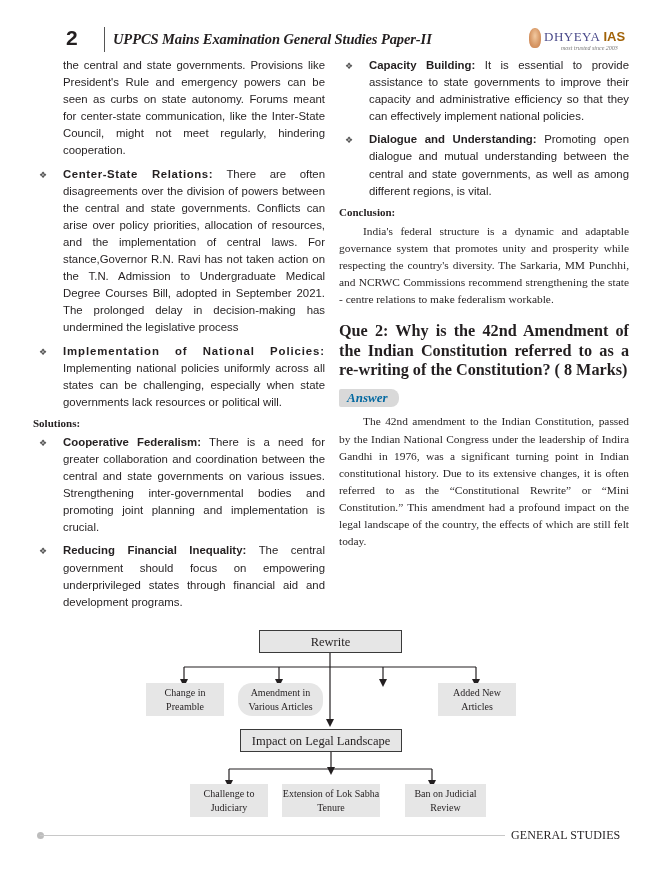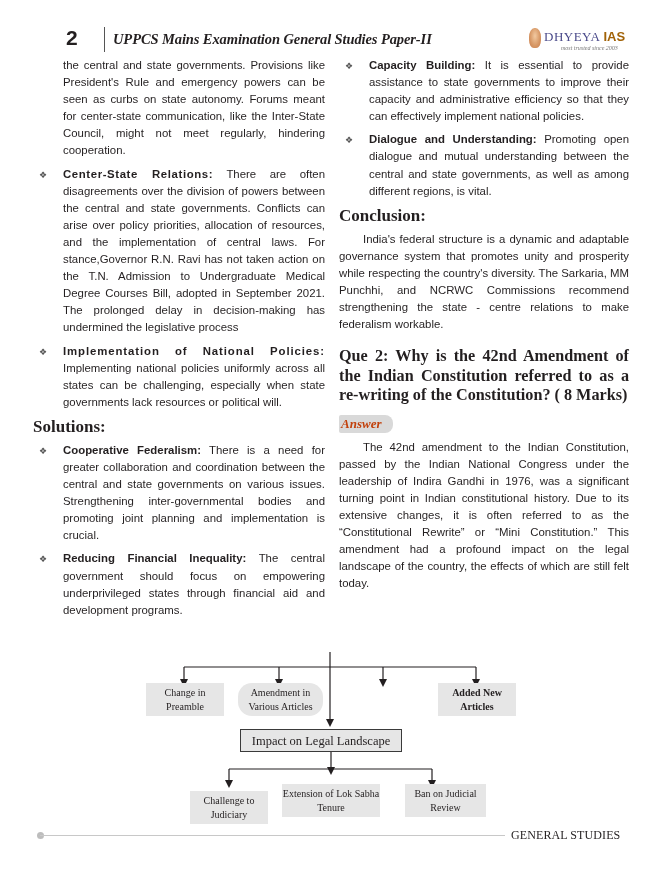--- a/index.html
+++ b/index.html
@@ -16,24 +16,24 @@
   .logo-name b { font-family: "Liberation Sans", sans-serif; font-weight: bold; color: #a16207; font-size: 13px; letter-spacing: 0; }
   .logo-tag { position: absolute; left: 34px; top: 18px; font-family: "Liberation Serif", serif; font-style: italic; font-size: 6px; color: #777; white-space: nowrap; }
 
   .col { position: absolute; top: 57px; width: 292px; }
   .col-left { left: 33px; }
   .col-right { left: 339px; width: 290px; }
   .para { font-size: 11.4px; line-height: 17.1px; text-align: justify; color: #231f20; }
   .bullet { position: relative; padding-left: 30px; margin-bottom: 6px; }
   .bullet .diamond { position: absolute; left: 6px; top: 1px; font-size: 9px; color: #555; }
   .bullet .lead { font-weight: bold; }
-  .sec-h { font-family: "Liberation Serif", serif; font-weight: bold; font-size: 17px; color: #231f20; margin: 4px 0 5px 0; }
-  .indent { text-indent: 24px; }
+  .sec-h { font-family: "Liberation Serif", serif; font-weight: bold; font-size: 11px; color: #231f20; margin: 4px 0 5px 0; }
+  .indent { text-indent: 24px; font-family: Liberation Serif, serif; }
   .que { font-family: "Liberation Serif", serif; font-weight: bold; font-size: 16.2px; line-height: 19.4px; color: #231f20; margin-top: 14px; text-align: justify; }
-  .answer-badge { display: inline-block; margin-top: 9px; margin-bottom: 6px; padding: 1px 12px 1px 2px; background: #d9d9d9; border-radius: 2px 8px 8px 2px; font-family: "Liberation Serif", serif; font-style: italic; font-weight: bold; font-size: 13px; color: #c2410c; }
+  .answer-badge { display: inline-block; margin-top: 9px; margin-bottom: 6px; padding: 1px 12px 1px 8px; background: #d9d9d9; border-radius: 2px 8px 8px 2px; font-family: "Liberation Serif", serif; font-style: italic; font-weight: bold; font-size: 13px; color: #0369a1; }
 
   .diagram { position: absolute; left: 0; top: 625px; width: 662px; height: 200px; }
   .box { position: absolute; background: #e6e6e6; font-family: "Liberation Serif", serif; font-size: 10px; line-height: 14px; color: #231f20; text-align: center; display: flex; align-items: center; justify-content: center; }
   .box.bordered { border: 1px solid #3a3a3a; }
   .box.root { font-size: 12.5px; }
 
   .footer-line { position: absolute; left: 40px; top: 835px; width: 465px; height: 1px; background: #c8c8c8; }
   .footer-dot { position: absolute; left: 37px; top: 832px; width: 7px; height: 7px; border-radius: 50%; background: #bdbdbd; }
   .footer-text { position: absolute; left: 511px; top: 828px; font-family: "Liberation Serif", serif; font-size: 12px; color: #231f20; letter-spacing: 0.1px; }
 </style>
@@ -115,27 +115,28 @@
       <line x1="383" y1="42" x2="383" y2="58" marker-end="url(#arr)"></line>
       <line x1="476" y1="42" x2="476" y2="58" marker-end="url(#arr)"></line>
 
       <line x1="331" y1="127" x2="331" y2="146" marker-end="url(#arr)"></line>
       <line x1="229" y1="144" x2="432" y2="144"></line>
       <line x1="229" y1="144" x2="229" y2="159" marker-end="url(#arr)"></line>
       <line x1="432" y1="144" x2="432" y2="159" marker-end="url(#arr)"></line>
     </g>
   </svg>
 
+  <div class="box bordered root" style="left:259px; top:5px; width:143px; height:23px;">Rewrite</div>
 
   <div class="box" style="left:146px; top:58px; width:78px; height:33px;">Change in Preamble</div>
   <div class="box" style="left:238px; top:58px; width:85px; height:33px;border-radius:14px;">Amendment in Various Articles</div>
-  <div class="box" style="left:438px; top:58px; width:78px; height:33px;font-weight:bold;">Added New Articles</div>
+  <div class="box" style="left:438px; top:58px; width:78px; height:33px;">Added New Articles</div>
 
   <div class="box bordered root" style="left:240px; top:104px; width:162px; height:23px;">Impact on Legal Landscape</div>
 
-  <div class="box" style="left:190px; top:166px; width:78px; height:33px;">Challenge to Judiciary</div>
+  <div class="box" style="left:190px; top:159px; width:78px; height:33px;">Challenge to Judiciary</div>
   <div class="box" style="left:282px; top:159px; width:98px; height:33px;">Extension of Lok Sabha Tenure</div>
   <div class="box" style="left:405px; top:159px; width:81px; height:33px;">Ban on Judicial Review</div>
 </div>
 
 <div class="footer-dot"></div>
 <div class="footer-line"></div>
 <div class="footer-text">GENERAL STUDIES</div>
 
 </body></html>

